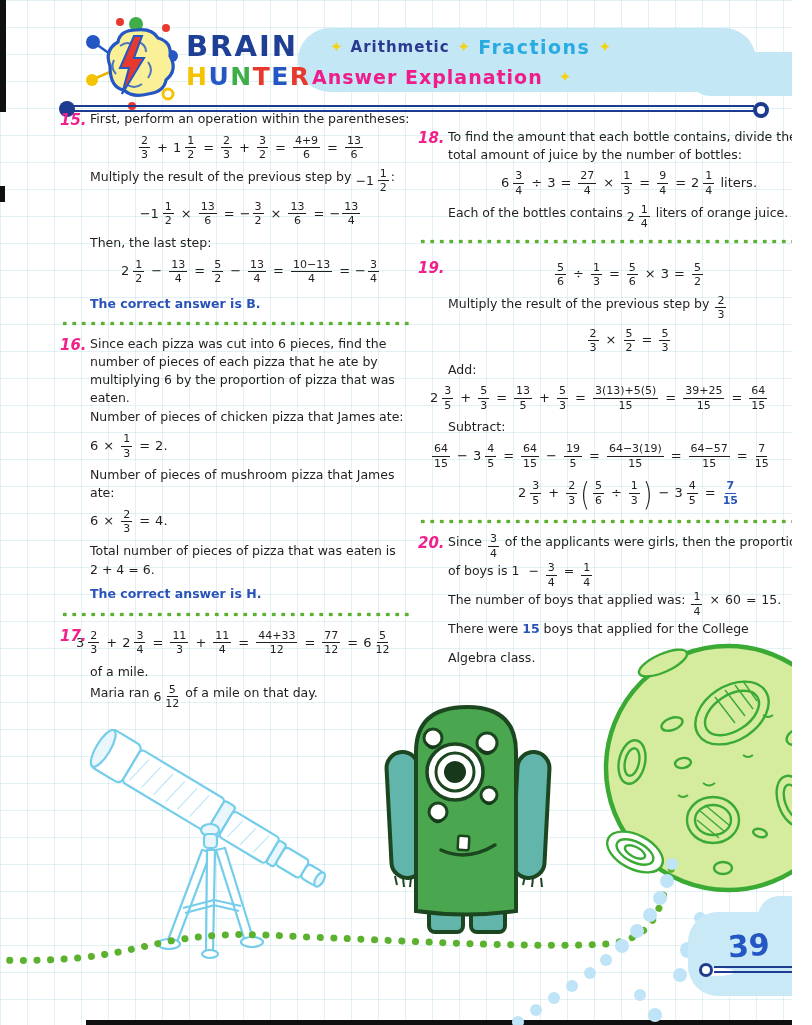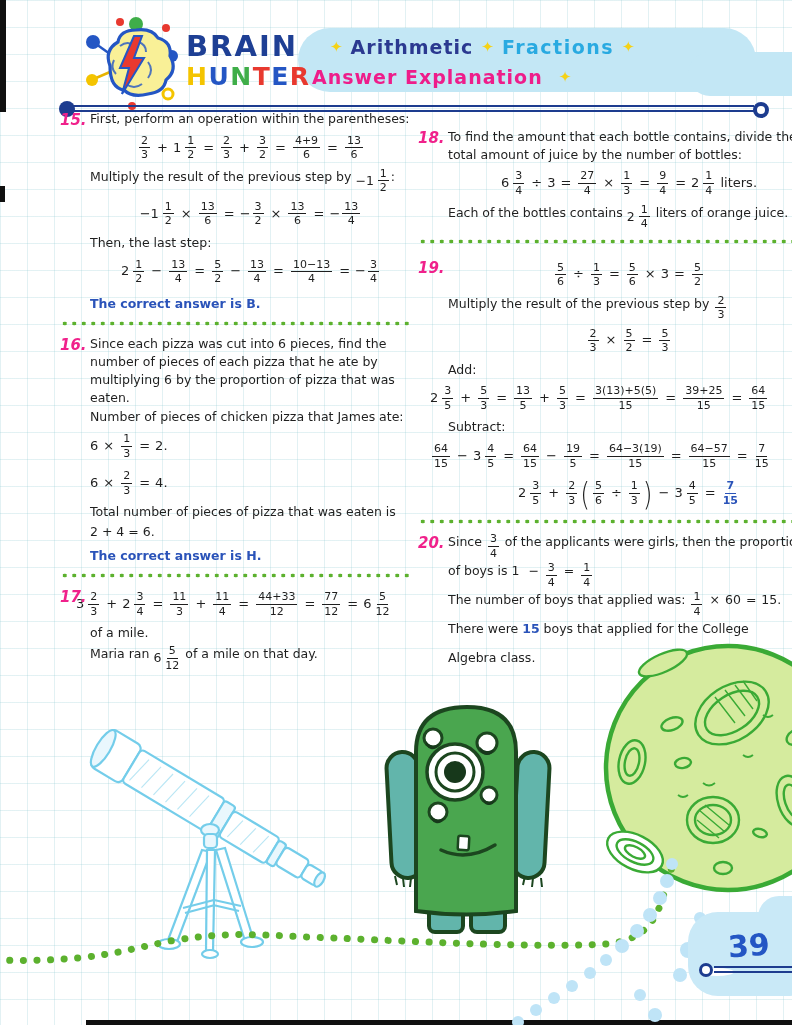--- a/index.html
+++ b/index.html
@@ -14,21 +14,21 @@
   .scan-left2{position:absolute;left:0;top:186px;width:5px;height:16px;background:#101010;}
   .scan-bottom{position:absolute;left:86px;top:1020px;width:726px;height:5px;background:#101010;}
   
   .logo{position:absolute;left:80px;top:14px;}
   .brand{position:absolute;left:186px;top:32px;line-height:1;}
   .brand-line1{font-size:29px;font-weight:800;color:#1e3f94;letter-spacing:2px;}
   .brand-line2{font-size:25px;font-weight:800;letter-spacing:1.5px;margin-top:3px;}
   .cloud{position:absolute;background:#c3e7f5;border-radius:32px;}
   .title1{position:absolute;left:330px;top:36px;display:flex;align-items:center;gap:8px;white-space:nowrap;}
   .star{color:#f5d216;font-size:15px;font-weight:700;}
-  .subject{color:#2b3990;font-weight:800;font-size:19px;letter-spacing:1px;}
+  .subject{color:#2b3990;font-weight:800;font-size:15px;letter-spacing:1px;}
   .topic{color:#29aae1;font-weight:800;font-size:19px;letter-spacing:1.5px;}
   .title2{position:absolute;left:312px;top:66px;display:flex;align-items:center;gap:16px;
           color:#ee1d8a;font-weight:800;font-size:19px;letter-spacing:1px;white-space:nowrap;}
   .divider{position:absolute;left:72px;top:105px;width:682px;height:7px;box-sizing:border-box;
            border-top:2.4px solid #1d3c8f;border-bottom:2.4px solid #1d3c8f;}
   .divider .dot{position:absolute;left:-13px;top:-6px;width:16px;height:16px;border-radius:50%;background:#1d3c8f;}
   .divider .ring{position:absolute;right:-15px;top:-5px;width:8px;height:8px;border-radius:50%;
                  border:4px solid #1d3c8f;background:#fff;}
   
   .col{position:absolute;font-size:12.5px;line-height:1.42;}
@@ -246,20 +246,21 @@
           <span class="num">6</span>
           <span class="op">×</span>
           <span class="frac">
             <span class="fn">1</span>
             <span class="fd">3</span>
           </span>
           <span class="op">=</span>
           <span class="num">2</span>
           <span class="t">.</span>
         </div>
+      <p class="ptext">Number of pieces of mushroom pizza that James ate:</p>
       <div class="eq">
           <span class="num">6</span>
           <span class="op">×</span>
           <span class="frac">
             <span class="fn">2</span>
             <span class="fd">3</span>
           </span>
           <span class="op">=</span>
           <span class="num">4</span>
           <span class="t">.</span>

